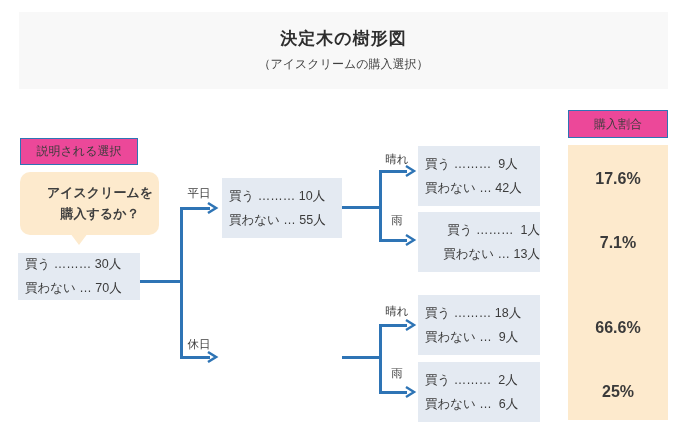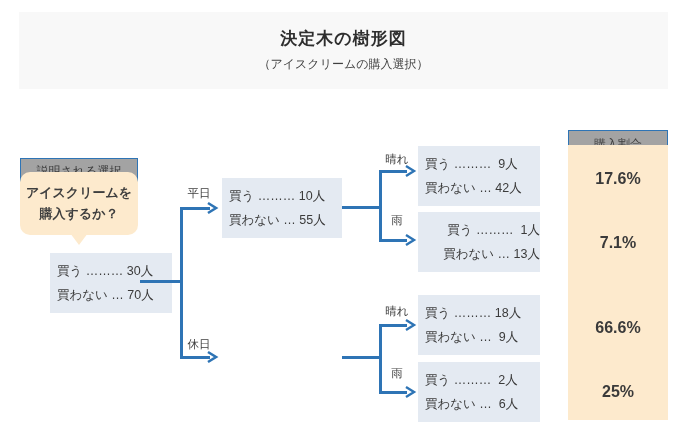--- a/index.html
+++ b/index.html
@@ -7,29 +7,29 @@
     position:relative;width:679px;height:432px;background:#ffffff;overflow:hidden;
     font-family:"Liberation Sans","DejaVu Sans",sans-serif;color:#3b3b3b;
   }
   .header-band{
     position:absolute;left:19px;top:12px;width:649px;height:77px;
     background:var(--header-fill,#f8f8f8);text-align:center;
   }
   .title{margin-top:15px;font-size:17px;font-weight:bold;color:#2e2e2e;letter-spacing:1px;}
   .subtitle{margin-top:6px;font-size:12px;color:#3f3f3f;}
   .tag-box{
-    position:absolute;background:#a3a3a3;border:1.5px solid var(--accent-blue,#2e74b5);
+    position:absolute;background:#ec4899;border:1.5px solid var(--accent-blue,#2e74b5);
     display:flex;align-items:center;justify-content:center;
-    font-size:12px;color:#3c3c3c;box-sizing:border-box;margin-top:20px;
+    font-size:12px;color:#3c3c3c;box-sizing:border-box;
   }
   .bubble{
     position:absolute;left:20px;top:172px;width:118px;height:63px;
     background:var(--highlight-fill,#fdeacd);border-radius:10px;
     display:flex;flex-direction:column;align-items:center;justify-content:center;
-    font-size:13px;font-weight:bold;color:#3f3f3f;line-height:1.55;
+    font-size:13px;font-weight:bold;color:#3f3f3f;line-height:1.55;padding-left:21px;
   }
   .bubble-tail{
     position:absolute;left:70px;top:233px;width:0;height:0;
     border-left:9px solid transparent;border-right:9px solid transparent;
     border-top:12px solid var(--highlight-fill,#fdeacd);
   }
   .node{
     position:absolute;background:var(--node-fill,#e4eaf2);box-sizing:border-box;
     display:flex;flex-direction:column;justify-content:center;row-gap:7px;
     padding-left:7px;font-size:12.5px;color:#3b3b3b;
@@ -60,21 +60,21 @@
   </div>
 
   <div class="tag-box" style="left:20px;top:138px;width:118px;height:27px;">説明される選択</div>
 
   <div class="bubble">
     <div>アイスクリームを</div>
     <div>購入するか？</div>
   </div>
   <div class="bubble-tail"></div>
 
-  <div class="node" style="left:18px;top:253px;width:122px;height:60px;margin-left:32px;">
+  <div class="node" style="left:18px;top:253px;width:122px;height:47px;">
     <div class="node-line">買う ……… 30人</div>
     <div class="node-line">買わない … 70人</div>
   </div>
 
   <div class="h-line" style="left:140px;top:280px;width:40px;height:3px;"></div>
   <div class="v-line" style="left:180px;top:207px;width:3px;height:152px;"></div>
   <div class="h-line" style="left:180px;top:207px;width:30px;height:3px;"></div>
   <div class="h-line" style="left:180px;top:356px;width:30px;height:3px;"></div>
   <svg class="arrowhead" style="left:206px;top:201px;" width="13" height="14" viewBox="0 0 13 14">
     <polyline points="2,2 10,7 2,12" fill="none" stroke="#2e74b5" stroke-width="2.6"></polyline>

